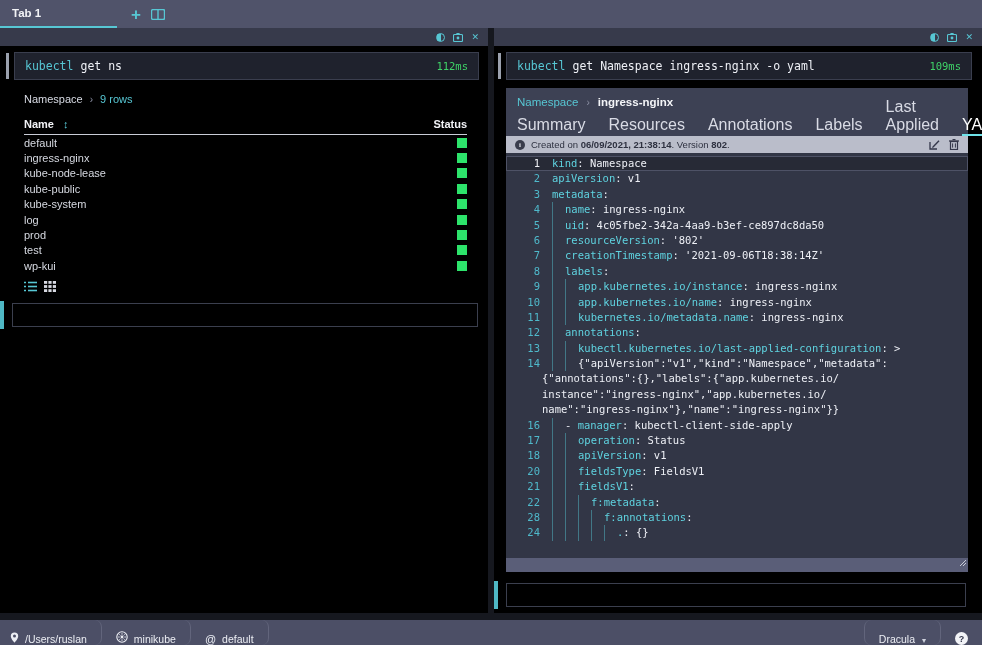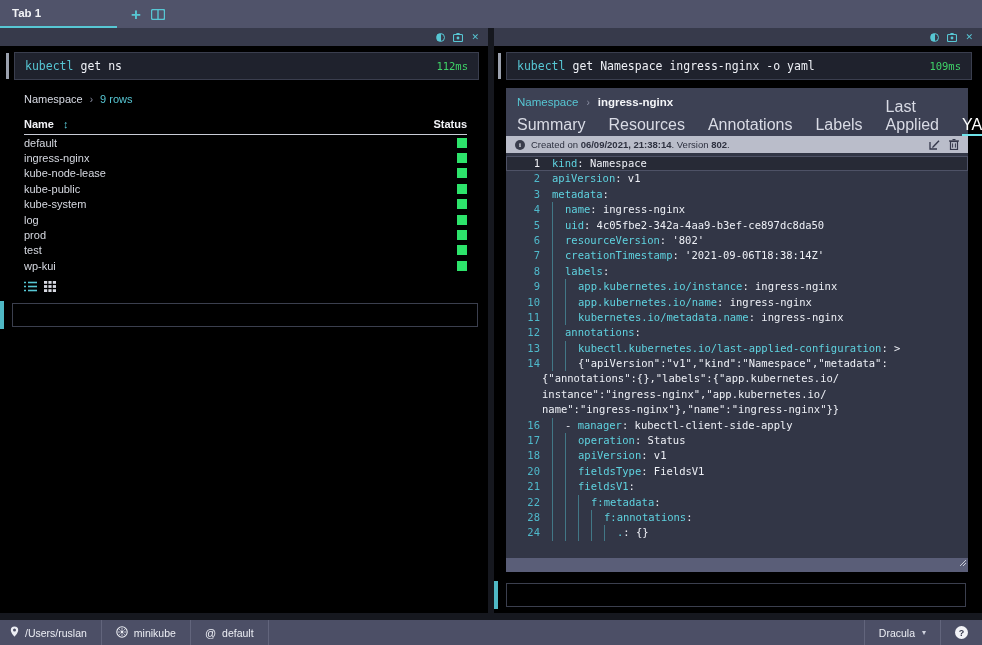--- a/index.html
+++ b/index.html
@@ -86,22 +86,22 @@
     border-left:1px solid rgba(87,199,212,0.45); }
   .yk { color:#5fd3e0; }
   .yp { color:#e8eaf0; }
   .yv { color:#eef0f6; }
   .scrolltrack { height:14px; background:#5a5e78; position:relative; flex:0 0 auto; cursor:pointer; }
   .grip { position:absolute; right:2px; bottom:2px; }
 
   
   .statusbar { height:25px; background:#4c4f66; display:flex; align-items:stretch;
     font-size:10.5px; color:#eceef4; flex:0 0 auto; }
-  .seg { display:flex; align-items:center; gap:6px; padding:0 14px;
-    border-right:1px solid #62657c; cursor:pointer; }
+  .seg { display:flex; align-items:flex-end; gap:6px; padding:0 14px;
+    border-right:1px solid #62657c; cursor:pointer;border-radius:7px; }
   .seg.first { padding-left:10px; }
   .sb-spacer { flex:1; }
   .seg.theme { border-left:1px solid #62657c; gap:7px; }
   .caret { font-size:8px; color:#cfd2de; }
   .help-circle { width:13px; height:13px; border-radius:50%; background:#f2f3f7; color:#33364a;
     font-size:9px; font-weight:bold; display:flex; align-items:center; justify-content:center; }
   .at-sign { font-size:11px; color:#eceef4; }
 </style>
 </head>
 <body>

